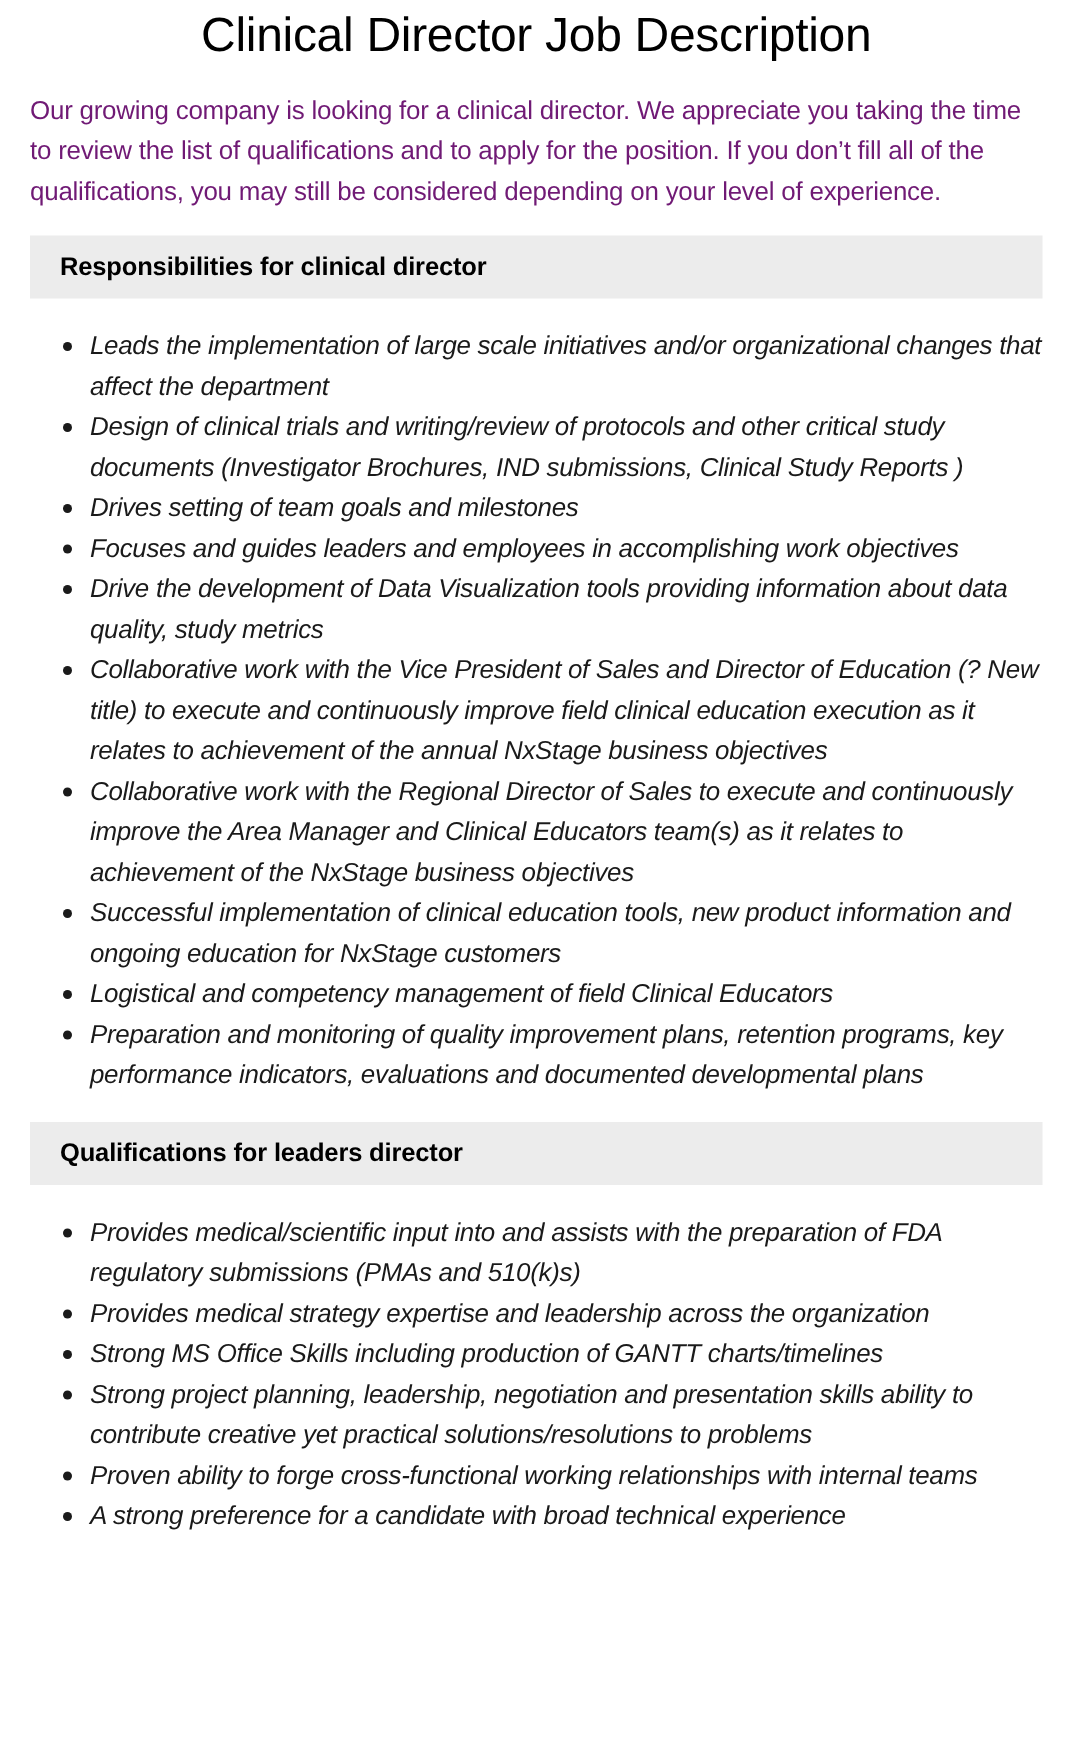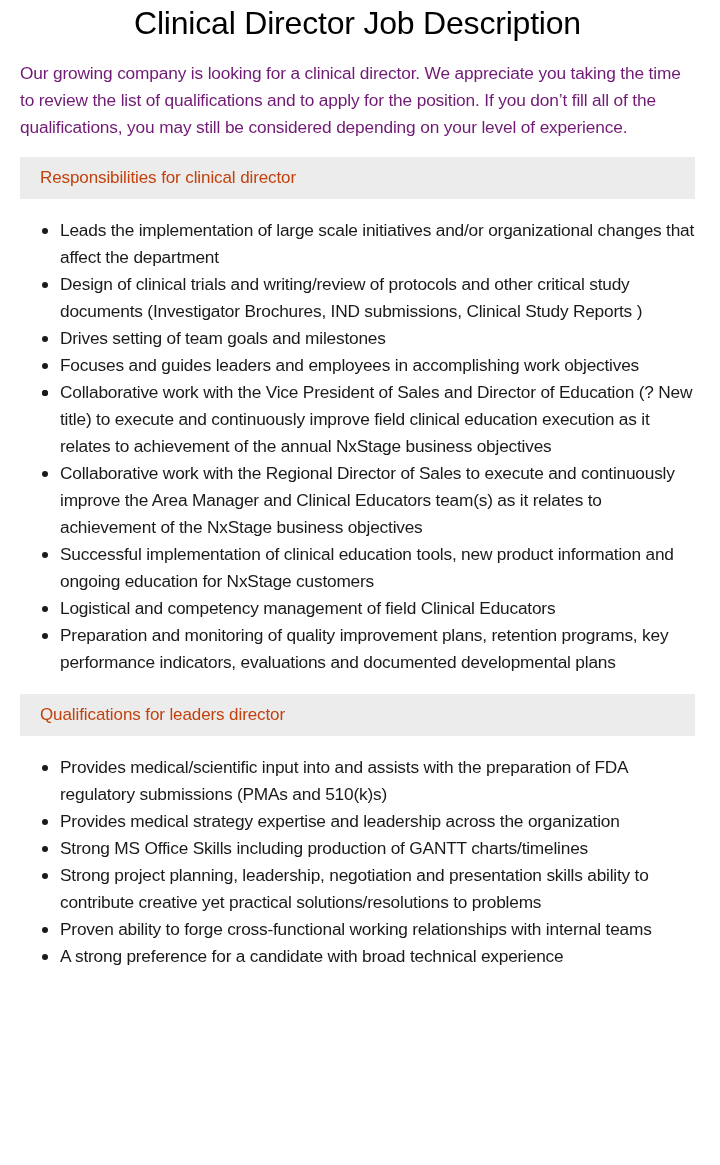--- a/index.html
+++ b/index.html
@@ -35,28 +35,29 @@
       letter-spacing: -0.15px;
     }
     .section-header {
       margin-top: 16px;
       background: #ececec;
       height: 42px;
       display: flex;
       align-items: center;
       padding-left: 20px;
       font-size: 17px;
-      font-weight: normal;
-      color: #c2410c;
+      font-weight: bold;
+      color: #000000;
       letter-spacing: -0.1px;
     }
     ul.items {
       list-style: none;
       margin: 18px 0 0 0;
       padding: 0;
+      font-style: italic;
     }
     ul.items li {
       position: relative;
       padding-left: 40px;
       font-size: 17.3px;
       line-height: 27px;
       color: #1a1a1a;
       letter-spacing: -0.2px;
     }
     ul.items li .bullet {
@@ -78,21 +79,21 @@
 <div class="page">
   <h1 class="title">Clinical Director Job Description</h1>
   <p class="intro">Our growing company is looking for a clinical director. We appreciate you taking the time to review the list of qualifications and to apply for the position. If you don’t fill all of the qualifications, you may still be considered depending on your level of experience.</p>
 
   <div class="section-header">Responsibilities for clinical director</div>
   <ul class="items resp-list">
     <li><span class="bullet"></span><span>Leads the implementation of large scale initiatives and/or organizational changes that affect the department</span></li>
     <li><span class="bullet"></span><span>Design of clinical trials and writing/review of protocols and other critical study documents (Investigator Brochures, IND submissions, Clinical Study Reports )</span></li>
     <li><span class="bullet"></span><span>Drives setting of team goals and milestones</span></li>
     <li><span class="bullet"></span><span>Focuses and guides leaders and employees in accomplishing work objectives</span></li>
-    <li><span class="bullet"></span></li>
+    <li><span class="bullet"></span><span>Drive the development of Data Visualization tools providing information about data quality, study metrics</span></li>
     <li><span class="bullet"></span><span>Collaborative work with the Vice President of Sales and Director of Education (? New title) to execute and continuously improve field clinical education execution as it relates to achievement of the annual NxStage business objectives</span></li>
     <li><span class="bullet"></span><span>Collaborative work with the Regional Director of Sales to execute and continuously improve the Area Manager and Clinical Educators team(s) as it relates to achievement of the NxStage business objectives</span></li>
     <li><span class="bullet"></span><span>Successful implementation of clinical education tools, new product information and ongoing education for NxStage customers</span></li>
     <li><span class="bullet"></span><span>Logistical and competency management of field Clinical Educators</span></li>
     <li><span class="bullet"></span><span>Preparation and monitoring of quality improvement plans, retention programs, key performance indicators, evaluations and documented developmental plans</span></li>
   </ul>
 
   <div class="section-header qual-header">Qualifications for leaders director</div>
   <ul class="items qual-list">
     <li><span class="bullet"></span><span>Provides medical/scientific input into and assists with the preparation of FDA regulatory submissions (PMAs and 510(k)s)</span></li>

